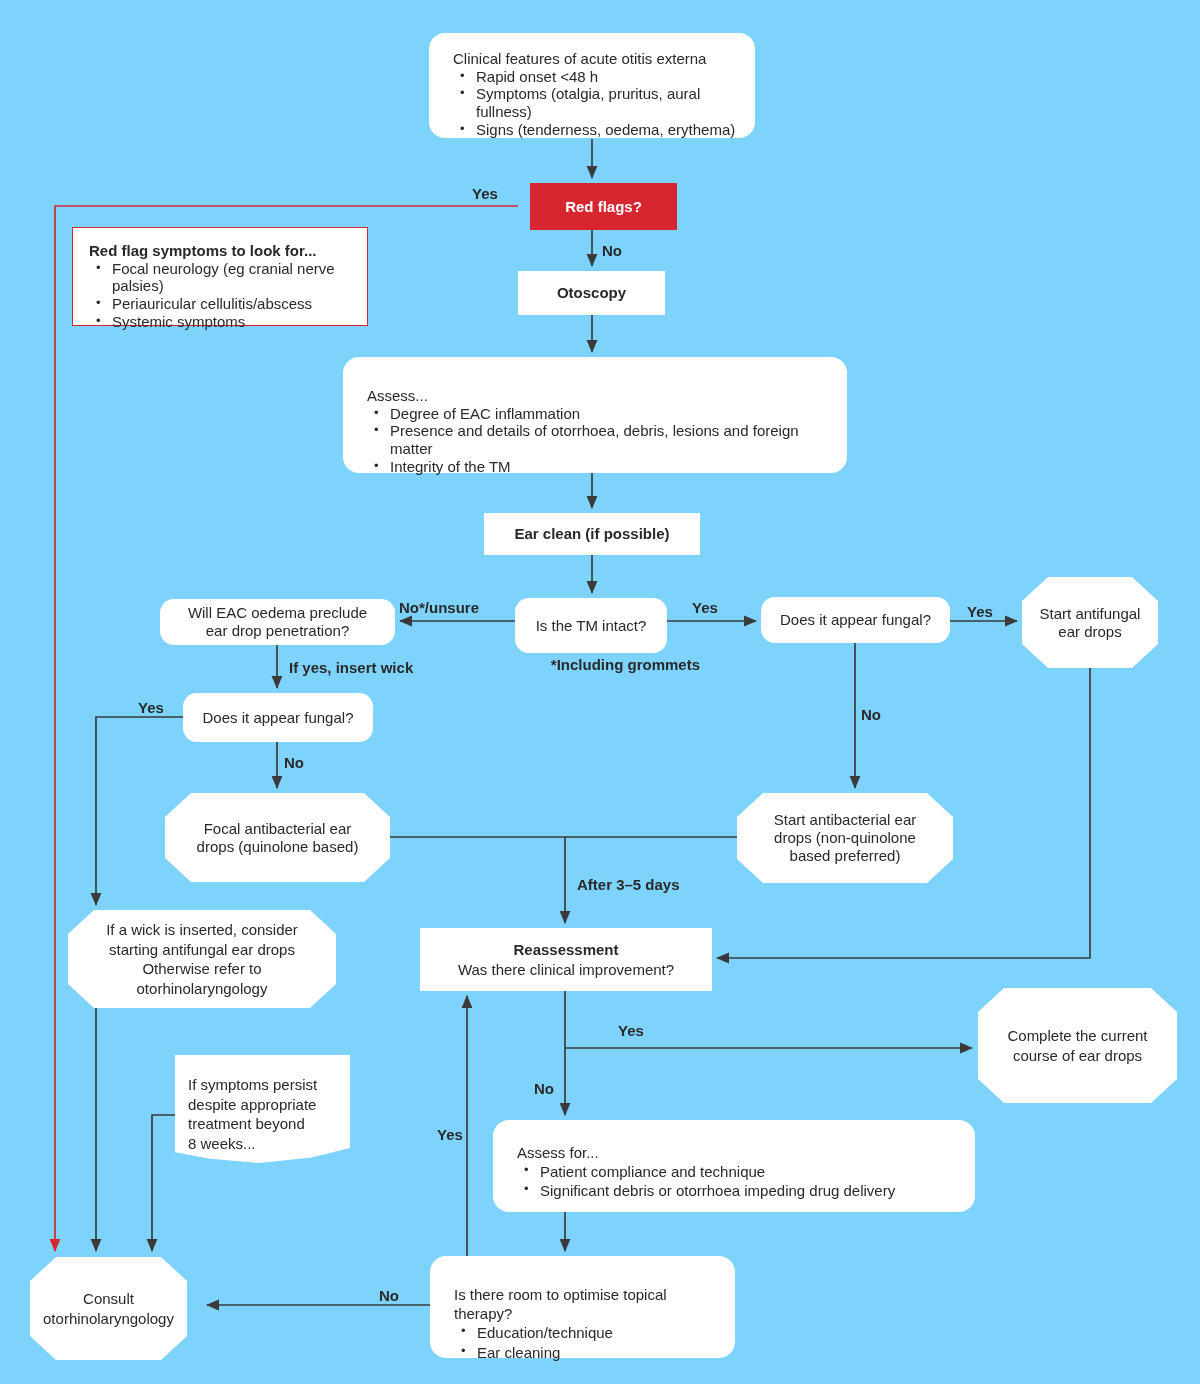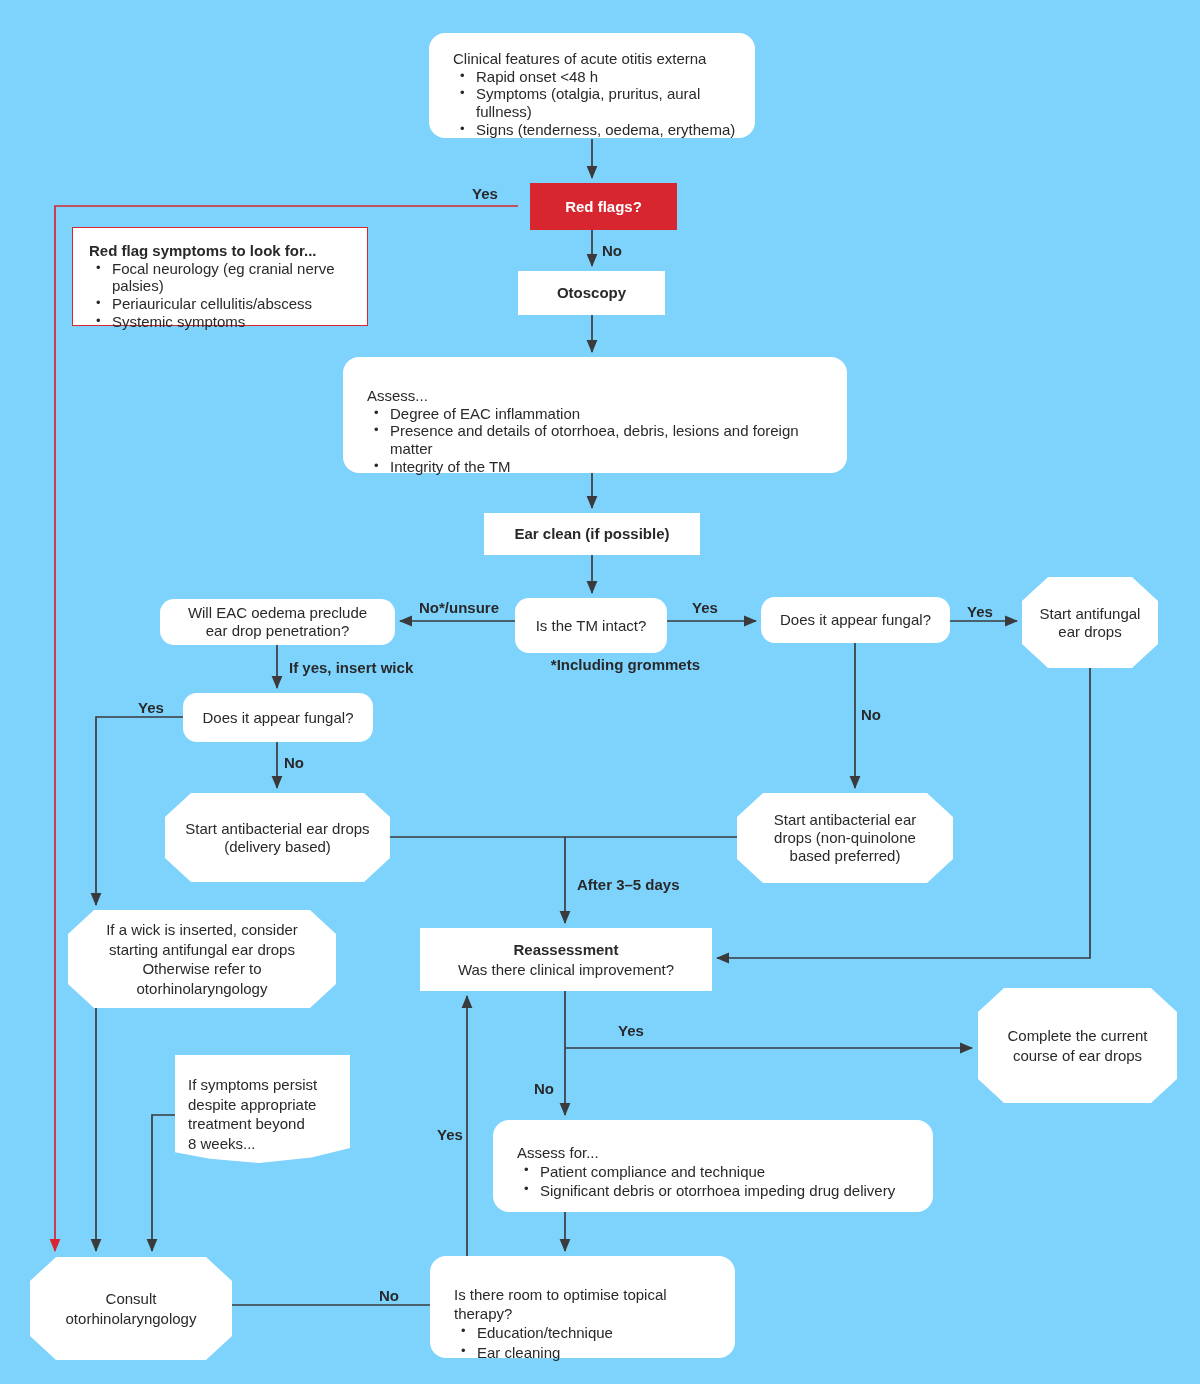--- a/index.html
+++ b/index.html
@@ -146,21 +146,21 @@
 
   <div class="node center rounded-sm" style="left:761px;top:597px;width:189px;height:46px;">
     <div>Does it appear fungal?</div>
   </div>
 
   <div class="node center octagon" style="left:1022px;top:577px;width:136px;height:91px;padding:0 8px;">
     <div>Start antifungal ear drops</div>
   </div>
 
   <div class="node center octagon" style="left:165px;top:793px;width:225px;height:89px;padding:0 20px;">
-    <div>Start antibacterial ear drops (delivery based)</div>
+    <div>Focal antibacterial ear drops (quinolone based)</div>
   </div>
 
   <div class="node center octagon" style="left:737px;top:793px;width:216px;height:90px;padding:0 28px;">
     <div>Start antibacterial ear drops (non-quinolone based preferred)</div>
   </div>
 
   <div class="node center octagon" style="left:68px;top:910px;width:268px;height:98px;padding:0 20px;line-height:1.3;justify-content:center;">
     <div>If a wick is inserted, consider starting antifungal ear drops Otherwise refer to otorhinolaryngology</div>
   </div>
 
@@ -173,39 +173,39 @@
     <div>Complete the current course of ear drops</div>
   </div>
 
   <div class="node note-wave pad-note" style="left:175px;top:1055px;width:175px;height:108px;">
     <div>If symptoms persist</div>
     <div>despite appropriate</div>
     <div>treatment beyond</div>
     <div>8 weeks...</div>
   </div>
 
-  <div class="node rounded" style="left:493px;top:1120px;width:440px;height:92px;padding:23px 12px 0 24px;line-height:1.28;">
+  <div class="node rounded" style="left:493px;top:1120px;width:482px;height:92px;padding:23px 12px 0 24px;line-height:1.28;">
     <div>Assess for...</div>
     <div class="bullet">Patient compliance and technique</div>
     <div class="bullet">Significant debris or otorrhoea impeding drug delivery</div>
   </div>
 
   <div class="node rounded" style="left:430px;top:1256px;width:305px;height:102px;padding:29px 10px 0 24px;line-height:1.28;">
     <div>Is there room to optimise topical therapy?</div>
     <div class="bullet">Education/technique</div>
     <div class="bullet">Ear cleaning</div>
   </div>
 
-  <div class="node center octagon" style="left:30px;top:1257px;width:202px;height:103px;padding:0 12px;line-height:1.3;">
+  <div class="node center octagon" style="left:30px;top:1257px;width:157px;height:103px;padding:0 12px;line-height:1.3;">
     <div>Consult otorhinolaryngology</div>
   </div>
 
   <div class="flabel" style="left:472px;top:185px;">Yes</div>
   <div class="flabel" style="left:602px;top:242px;">No</div>
-  <div class="flabel" style="left:418px;top:599px;width:82px;text-align:center;">No*/unsure</div>
+  <div class="flabel" style="left:398px;top:599px;width:82px;text-align:center;">No*/unsure</div>
   <div class="flabel" style="left:692px;top:599px;">Yes</div>
   <div class="flabel" style="left:289px;top:659px;">If yes, insert wick</div>
   <div class="flabel" style="left:138px;top:699px;">Yes</div>
   <div class="flabel" style="left:284px;top:754px;">No</div>
   <div class="flabel" style="left:967px;top:603px;">Yes</div>
   <div class="flabel" style="left:861px;top:706px;">No</div>
   <div class="flabel" style="left:577px;top:876px;">After 3–5 days</div>
   <div class="flabel" style="left:618px;top:1022px;">Yes</div>
   <div class="flabel" style="left:534px;top:1080px;">No</div>
   <div class="flabel" style="left:437px;top:1126px;">Yes</div>

